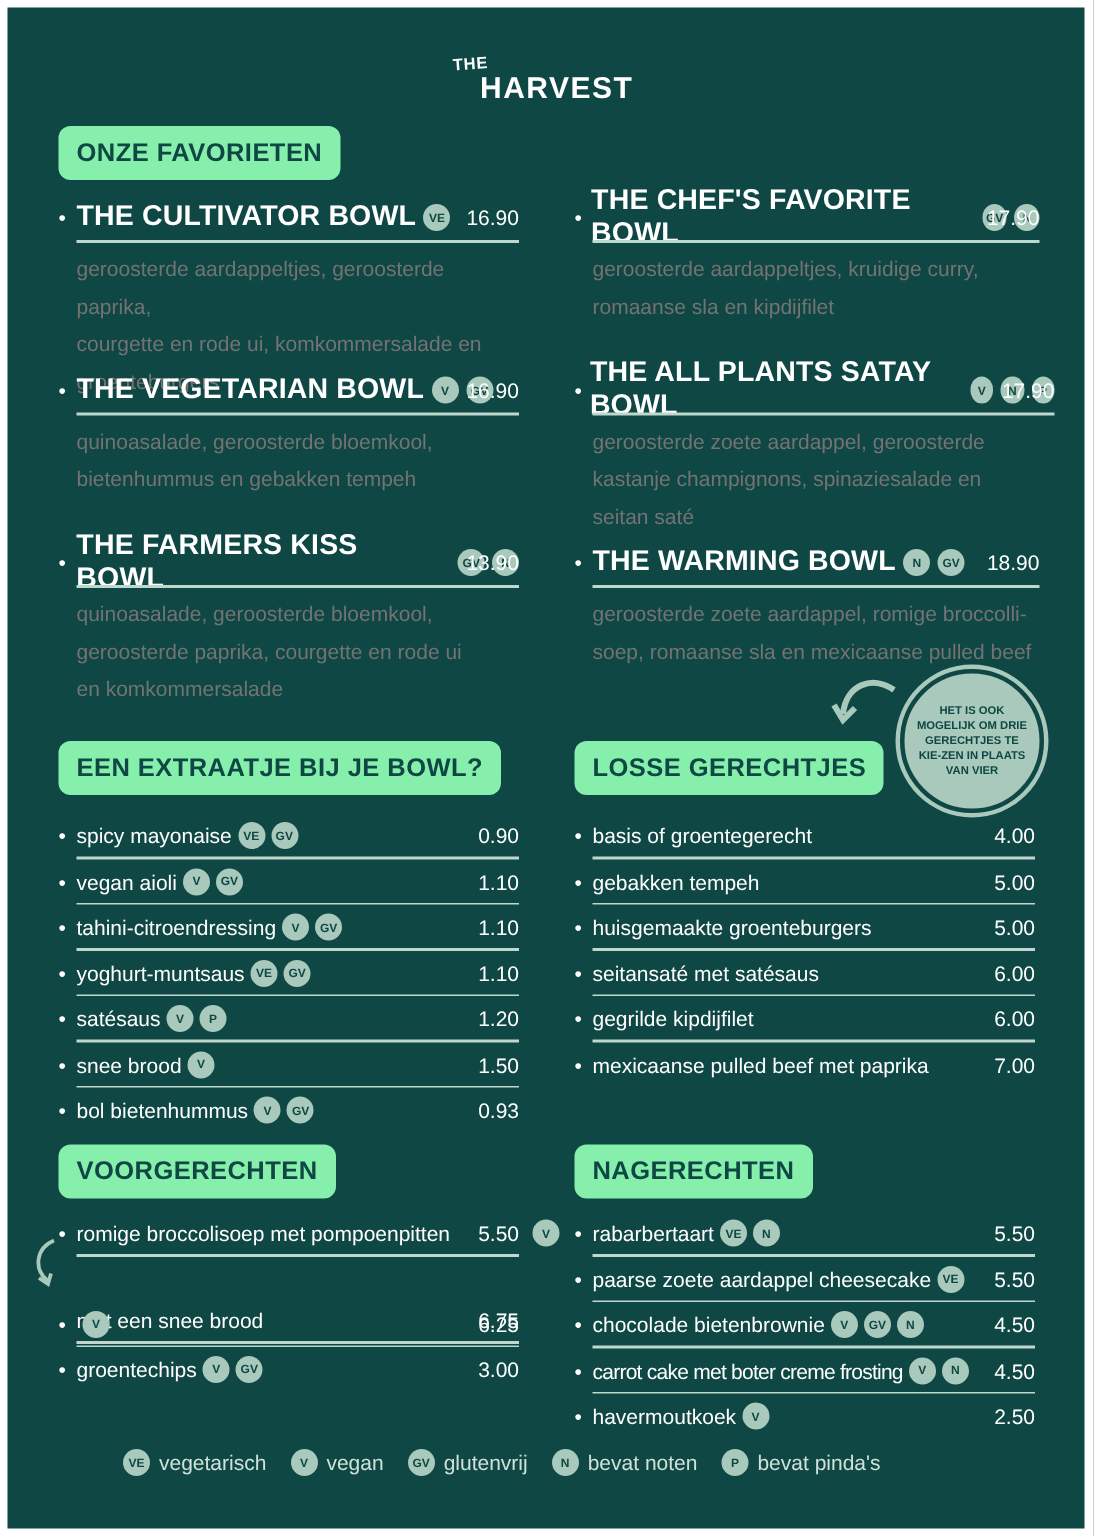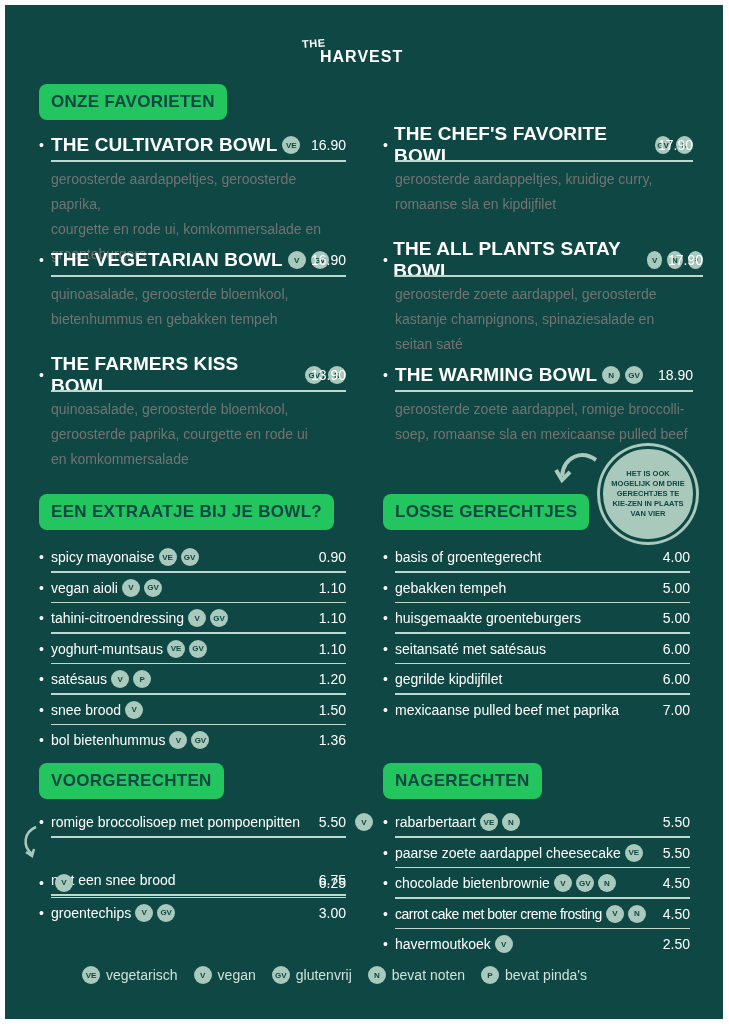--- a/index.html
+++ b/index.html
@@ -1,21 +1,21 @@
 <!DOCTYPE html>
 <html><head>
 <meta charset="utf-8">
 <style>
   html,body{margin:0;padding:0;background:#fff;}
   body{width:729px;height:1024px;position:relative;overflow:hidden;font-family:"Liberation Sans",sans-serif;}
   .panel{position:absolute;left:5px;top:5px;width:718px;height:1014px;background:#0e4743;}
   .logo{position:absolute;left:302px;top:38px;color:#fff;font-weight:bold;}
   .logo .the{font-size:11px;letter-spacing:0.5px;display:block;transform:rotate(-4deg);transform-origin:left;}
-  .logo .name{font-size:16px;letter-spacing:1px;display:block;margin-left:18px;margin-top:-2px;}
-  .hdr{position:absolute;background:#22c55e;color:#0e4743;font-weight:bold;font-size:17px;border-radius:8px;padding:0 12px;height:36px;line-height:36px;letter-spacing:0.3px;}
+  .logo .name{font-size:20px;letter-spacing:1px;display:block;margin-left:18px;margin-top:-2px;}
+  .hdr{position:absolute;background:#86efac;color:#0e4743;font-weight:bold;font-size:17px;border-radius:8px;padding:0 12px;height:36px;line-height:36px;letter-spacing:0.3px;}
   .abs{position:absolute;}
   .item{position:absolute;color:#fff;}
   .row{display:flex;align-items:center;height:22px;}
   .bullet{width:12px;font-size:14px;color:#fff;}
   .bname{font-weight:bold;font-size:19px;letter-spacing:0.1px;}
   .price{position:absolute;right:0;top:0;font-size:14px;line-height:22px;}
   .rule{position:absolute;left:12px;right:0;height:1.5px;background:#bfd8cd;}
   .desc{position:absolute;left:12px;font-size:14px;line-height:25px;color:#737373;}
   .tag{display:inline-flex;align-items:center;justify-content:center;width:18px;height:18px;border-radius:50%;background:#a8c9bb;color:#0e4743;font-size:8px;font-weight:bold;margin-left:3px;}
   .sname{font-size:14px;}
@@ -190,21 +190,21 @@
       <span class="price">1.50</span>
       <div class="rule" style="top: 25px;"></div>
     </div>
     <div class="item list-row" style="left: 39px; top: 729px; width: 307px;">
       <div class="row">
         <span class="bullet">•</span>
         <span class="sname">bol bietenhummus</span>
         <span class="tag" style="margin-left: 4px;">V</span>
         <span class="tag" style="margin-left: 4px;">GV</span>
       </div>
-      <span class="price">1.36</span>
+      <span class="price">0.93</span>
     </div>
   </div>
 <div id="losse">
     <div class="item list-row" style="left: 383px; top: 546px; width: 307px;">
       <div class="row">
         <span class="bullet">•</span>
         <span class="sname">basis of groentegerecht</span>
       </div>
       <span class="price">4.00</span>
       <div class="rule" style="top: 25px;"></div>

